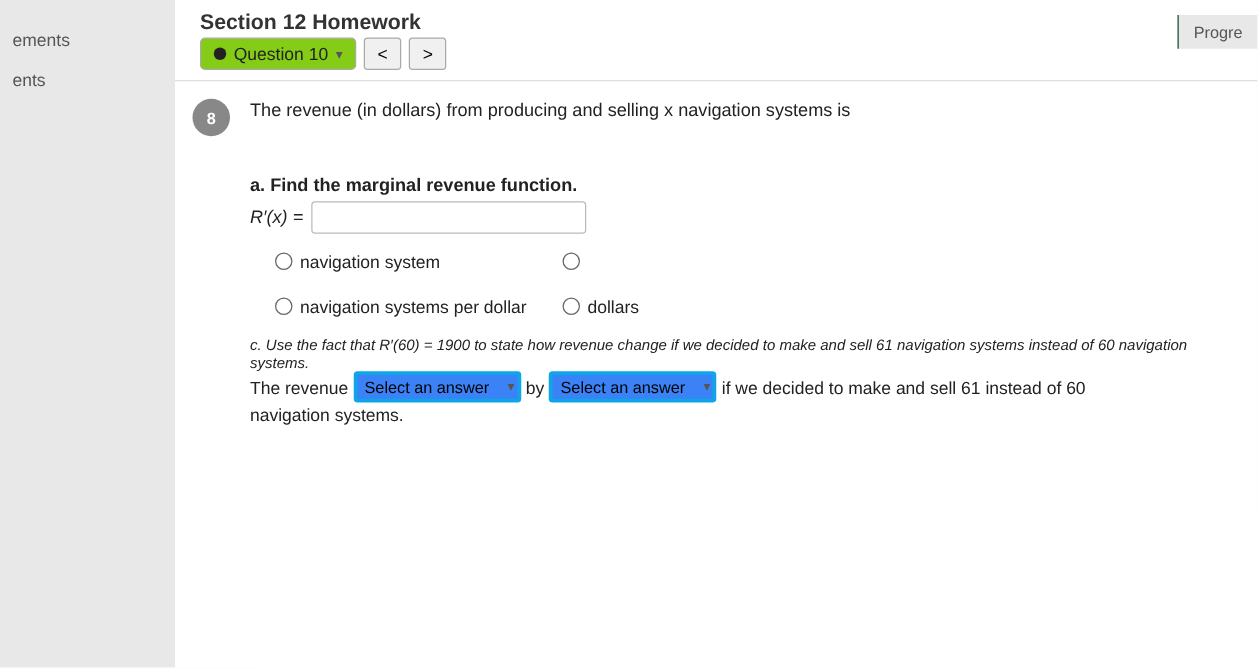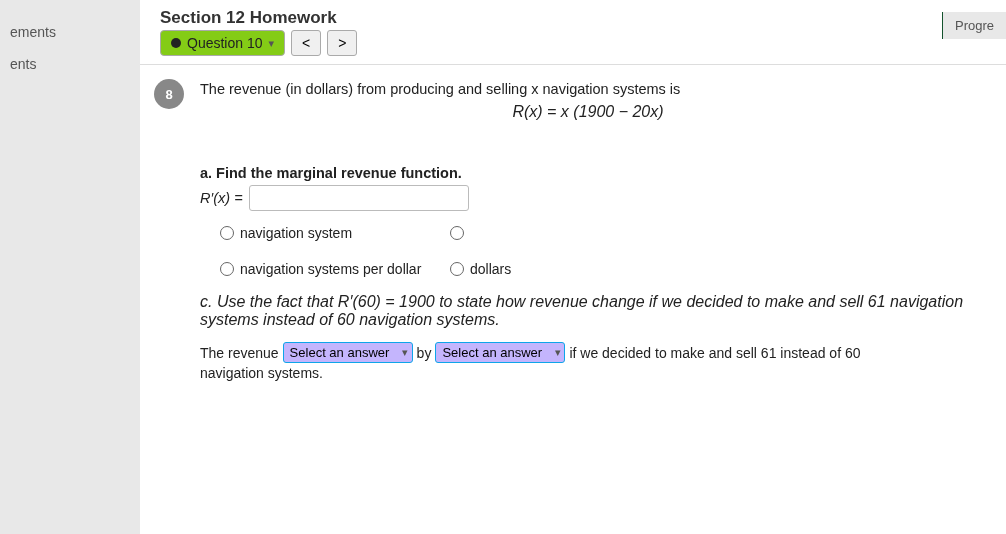--- a/index.html
+++ b/index.html
@@ -173,25 +173,25 @@
       align-items: center;
       gap: 4px;
       flex-wrap: wrap;
     }
     .select-wrapper {
       position: relative;
       display: inline-flex;
       align-items: center;
     }
     .select-wrapper select {
-      border: 1px solid #0ea5e9;
+      border: 3px solid #0ea5e9;
       border-radius: 3px;
       padding: 2px 22px 2px 6px;
       font-size: 13px;
-      background: #c4b5fd;
+      background: #3b82f6;
       cursor: pointer;
       appearance: none;
       -webkit-appearance: none;
     }
     .select-wrapper::after {
       content: "▾";
       position: absolute;
       right: 5px;
       pointer-events: none;
       font-size: 11px;
@@ -235,23 +235,20 @@
       </div>
       <div class="progre-btn">Progre</div>
     </div>
 
     <div class="question-body">
 
       <div class="question-number-badge">8</div>
 
       <p class="intro-text">The revenue (in dollars) from producing and selling x navigation systems is</p>
 
-      <div class="formula">
-        <span><i>R</i>(<i>x</i>) = <i>x</i> (1900 − 20<i>x</i>)</span>
-      </div>
 
       <div class="part-label">
         <span>a. Find the marginal revenue function.</span>
       </div>
       <div class="answer-input-row">
         <span class="answer-input-label">
           <i>R</i>′(<i>x</i>) =
         </span>
         <input class="answer-input" type="text" placeholder="" style="">
       </div>
@@ -267,21 +264,21 @@
         <label class="radio-option">
           <span class="radio-circle"></span>
           <span>navigation systems per dollar</span>
         </label>
         <label class="radio-option">
           <span class="radio-circle"></span>
           <span>dollars</span>
         </label>
       </div>
 
-      <p style="font-style:italic; font-size:16px; margin-bottom:13px; color:#222;">
+      <p style="font-style:italic; font-size:12px; margin-bottom:0; color:#222;">
         <i>c</i>. <span>Use the fact that <i>R</i>′(60) = 1900 to state how revenue change if we decided to make and sell 61 navigation systems instead of 60 navigation systems.</span>
       </p>
 
       <div class="revenue-sentence">
         <span>The revenue</span>
         <div class="select-wrapper">
           <select>
             <option value="">Select an answer</option>
             <option value="increases">increases</option>
             <option value="decreases">decreases</option>

